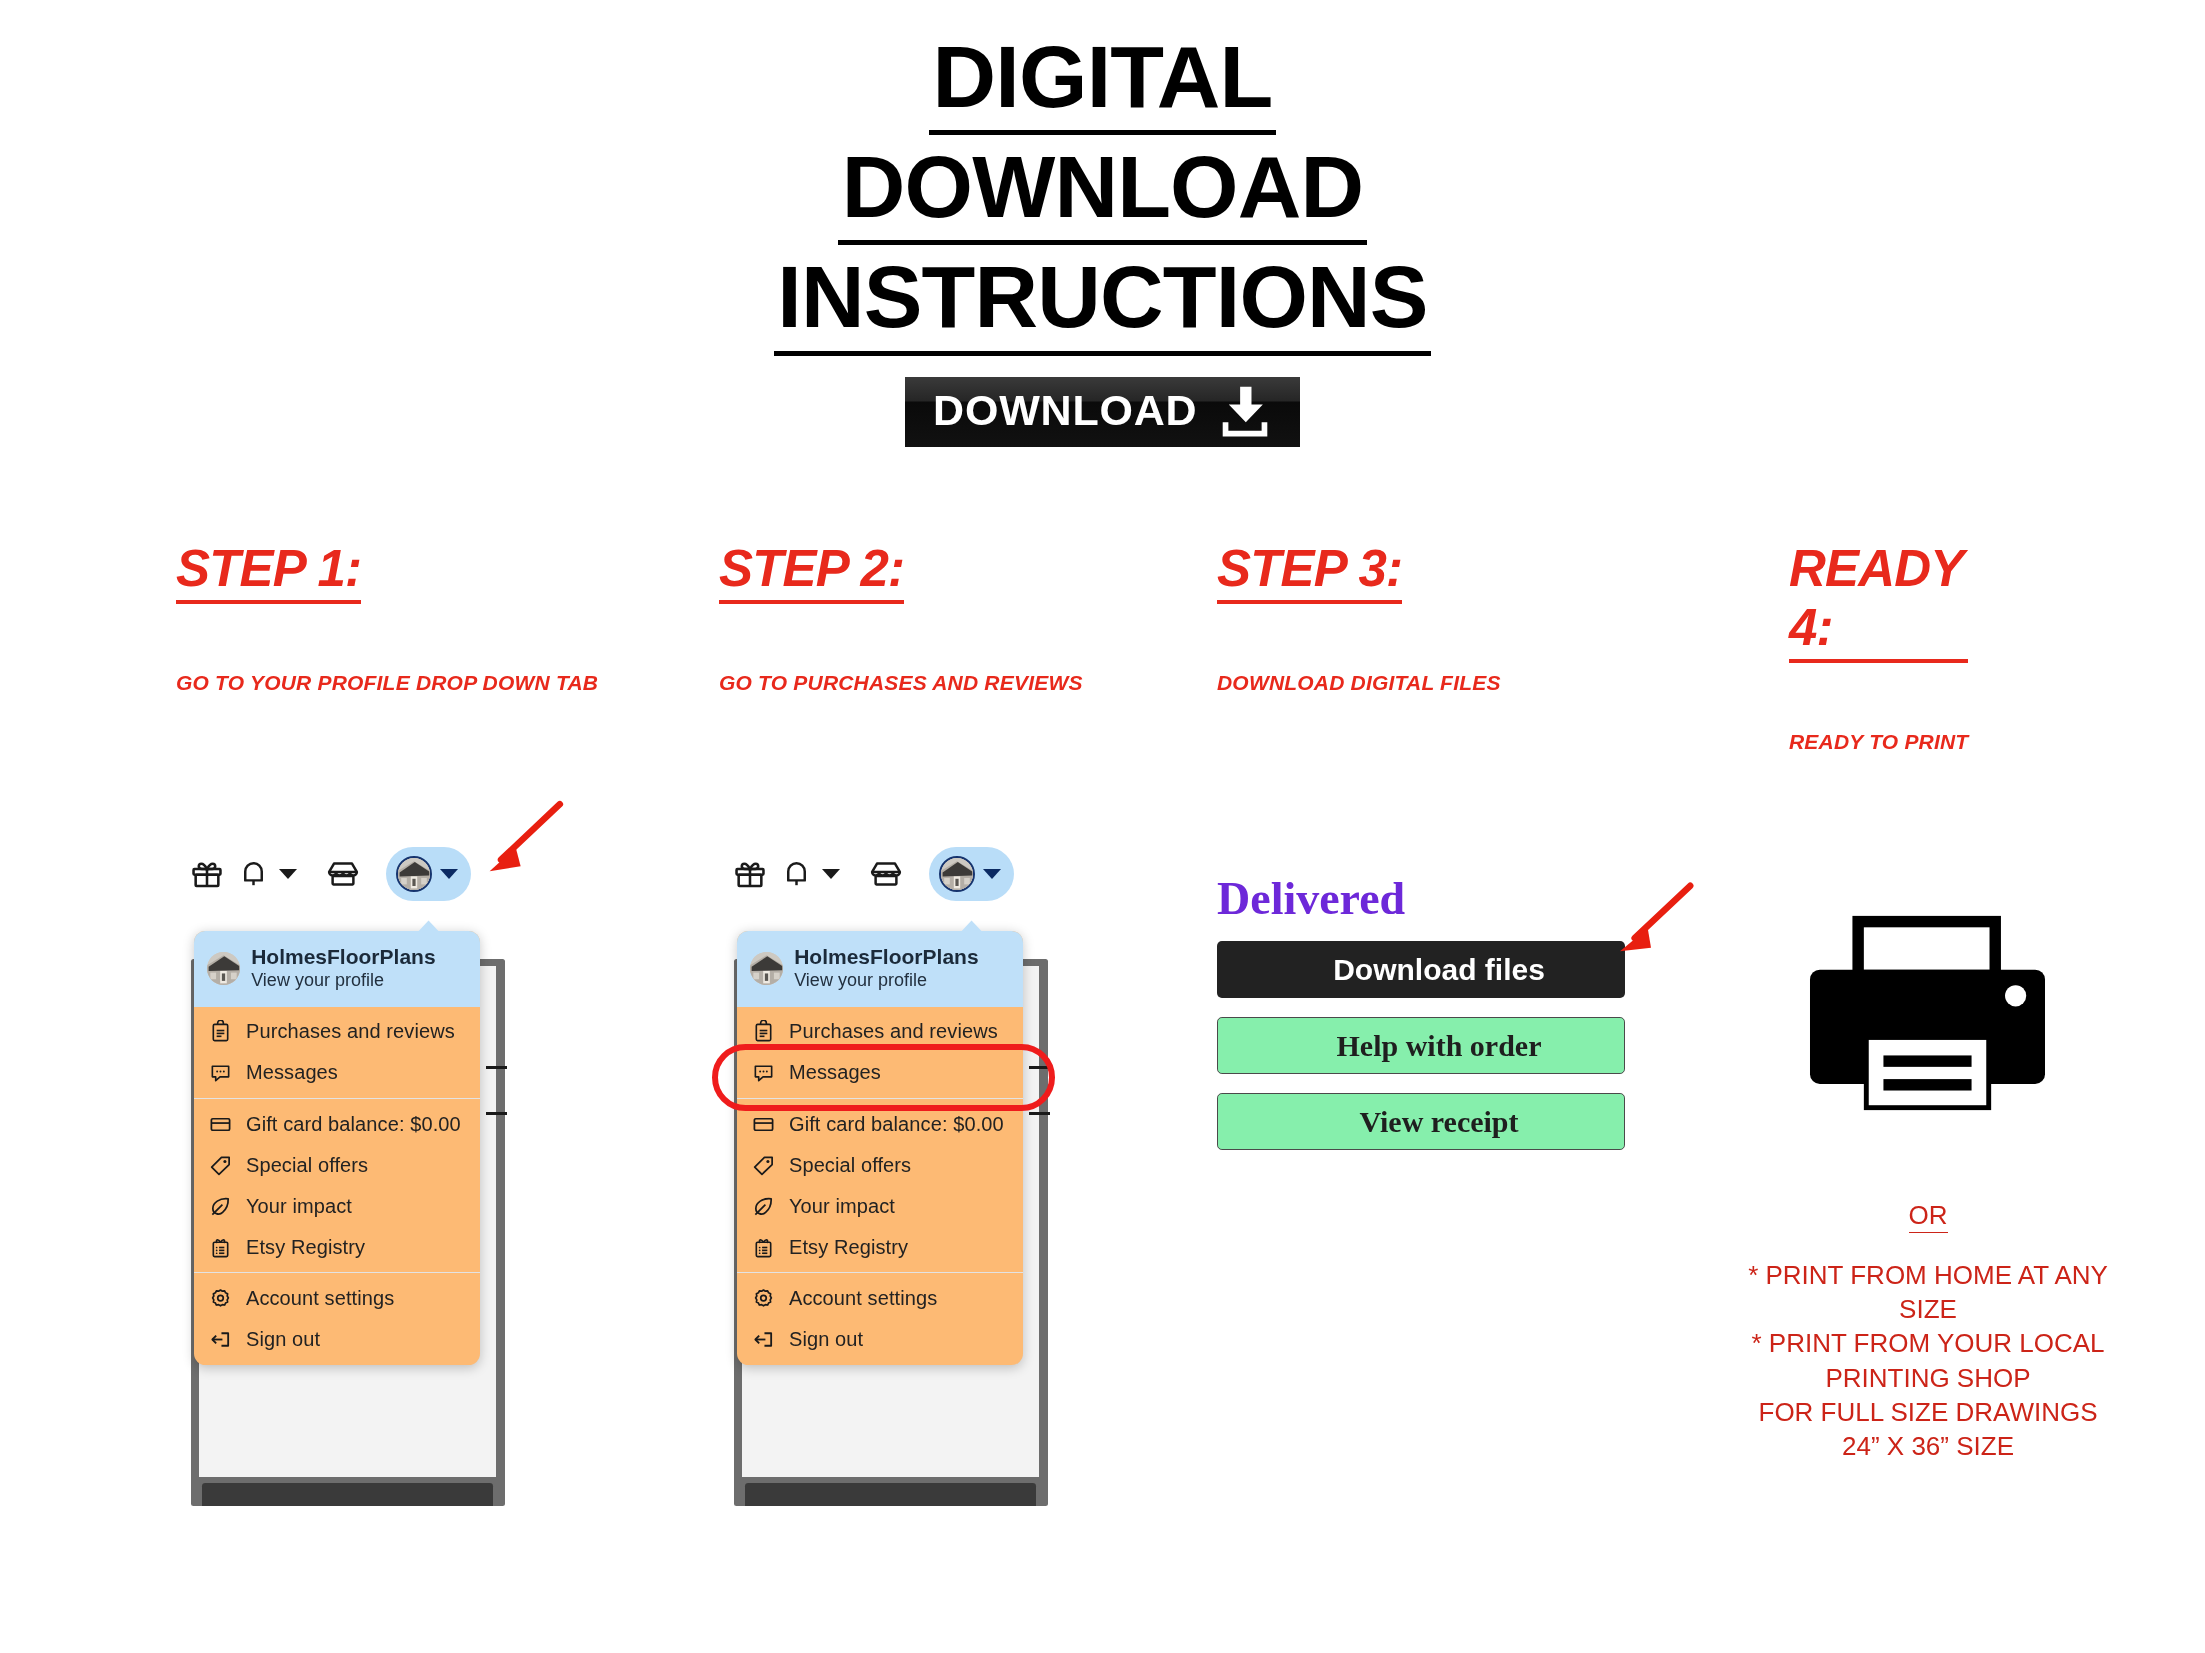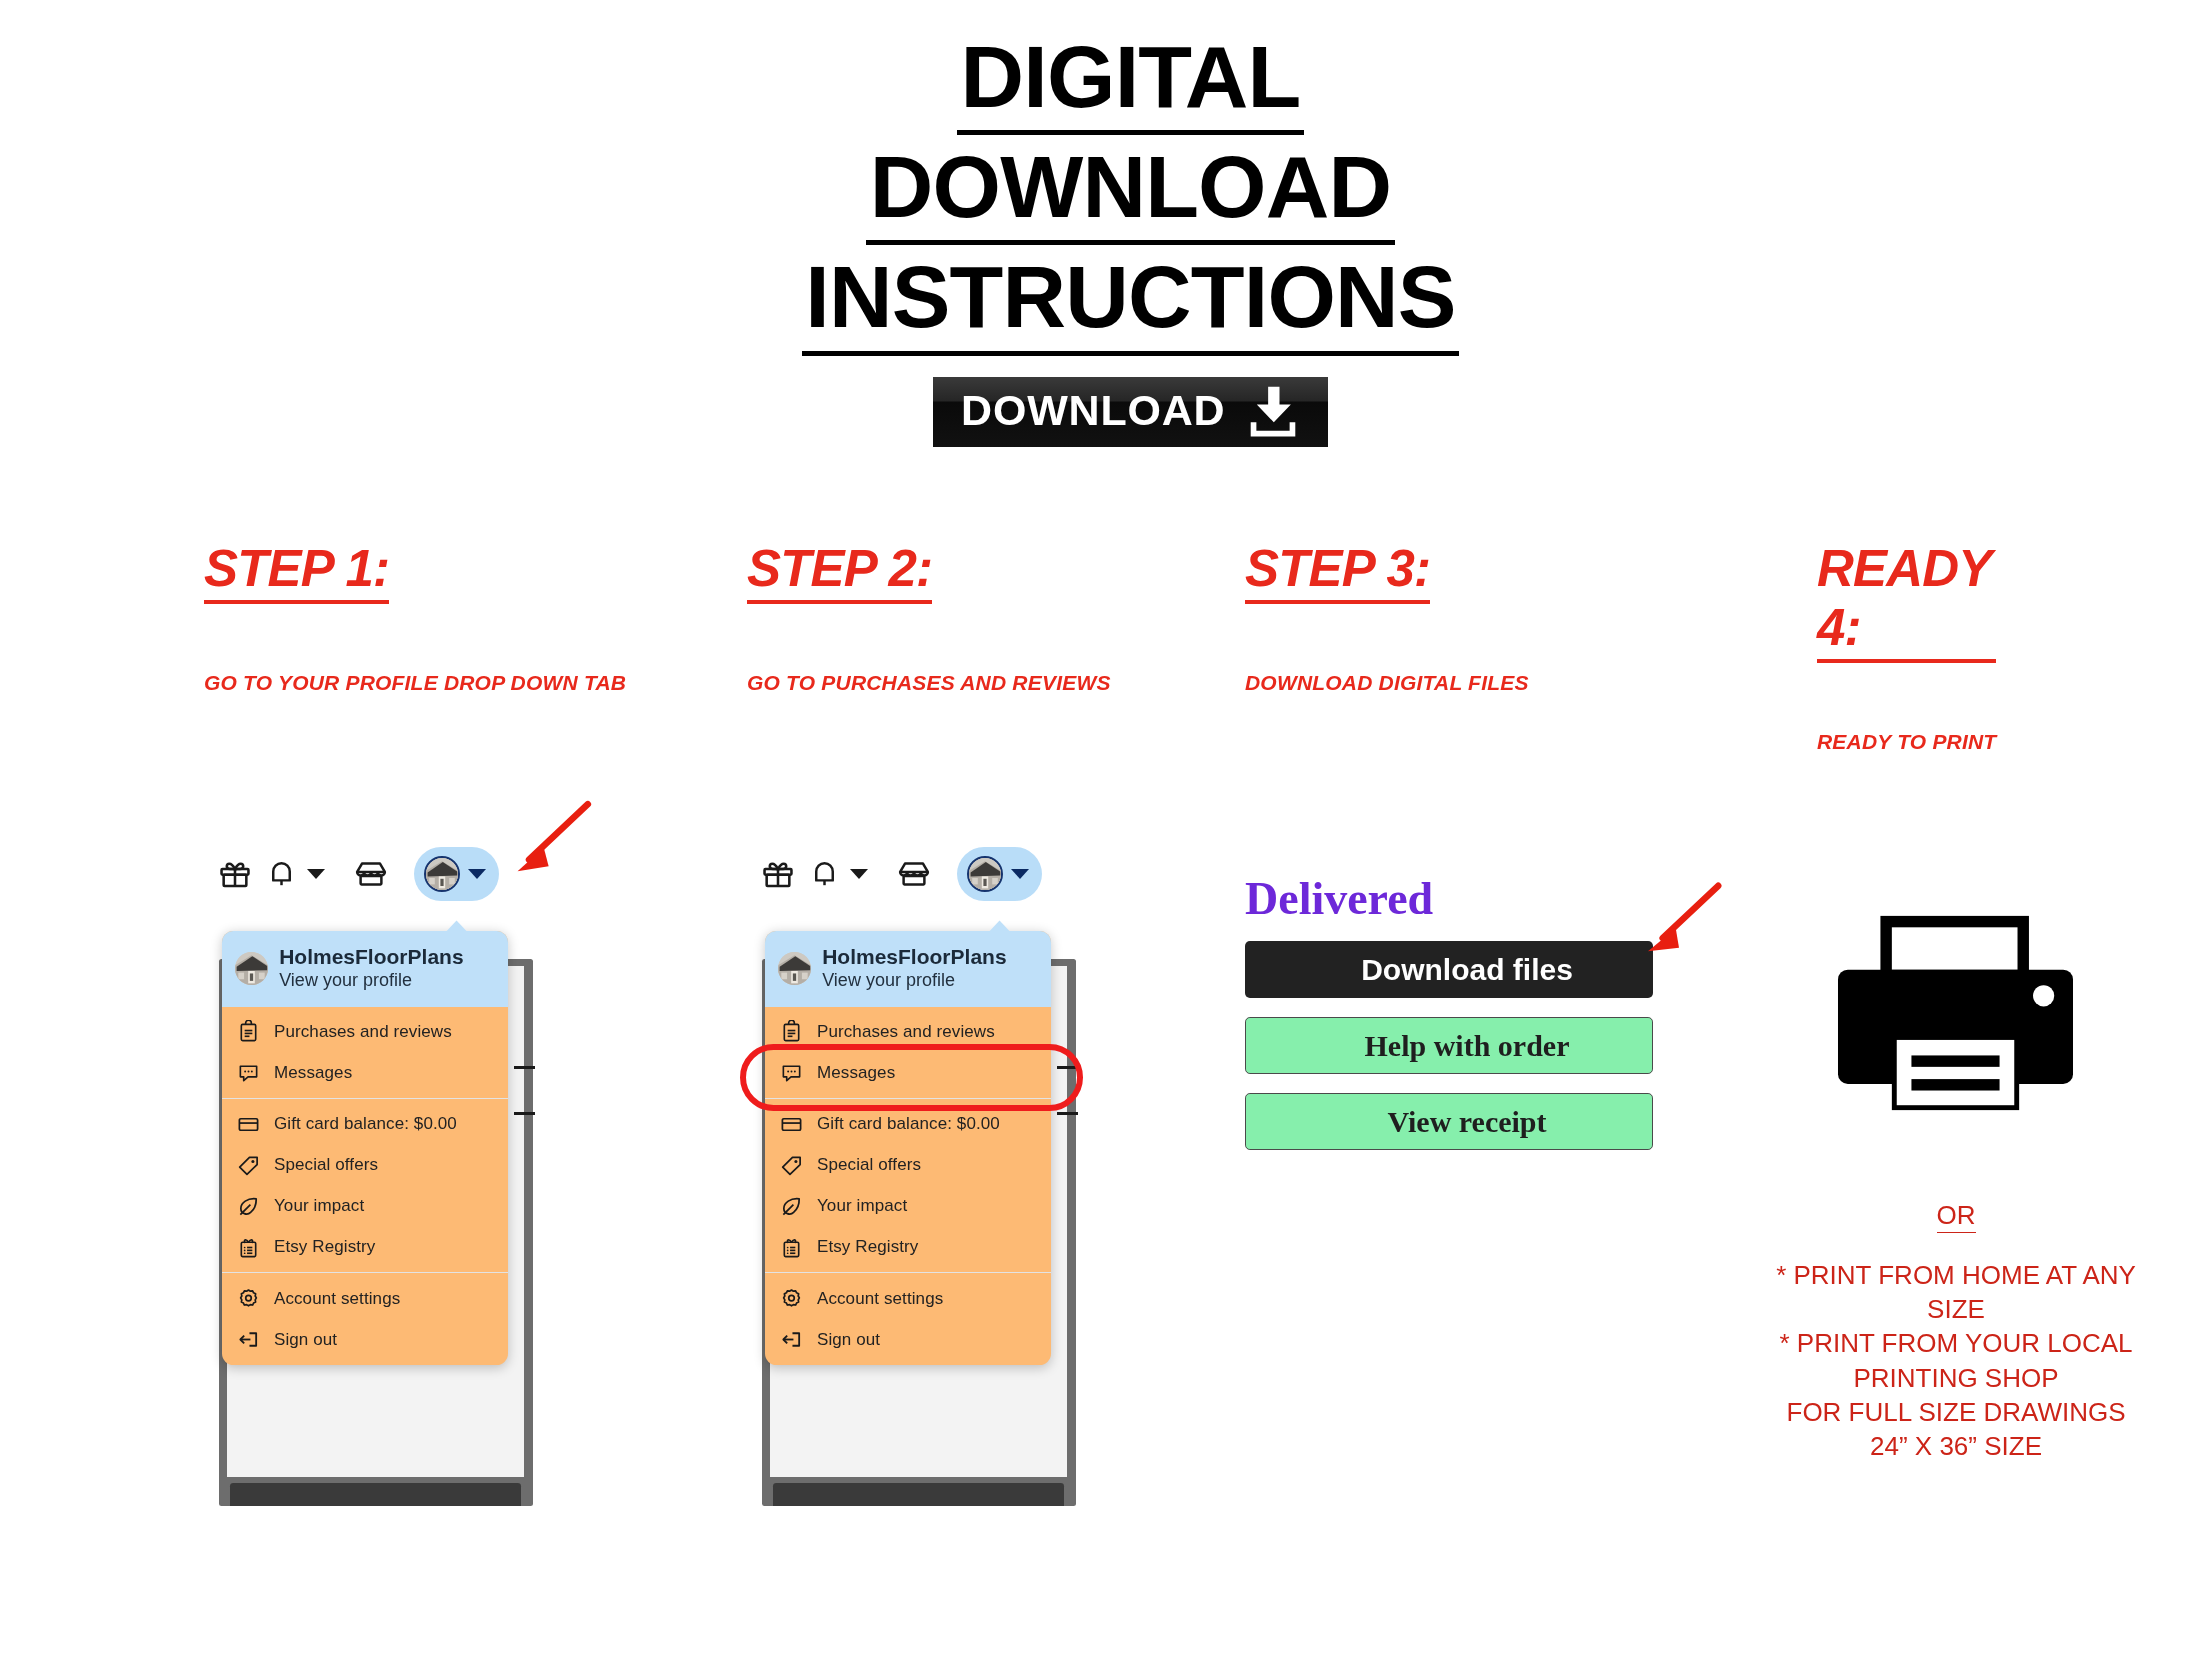--- a/index.html
+++ b/index.html
@@ -2,21 +2,21 @@
 <html style="font-size:13px"><head>
 <meta charset="utf-8">
 <style>
   * { box-sizing: border-box; margin: 0; padding: 0; }
   html, body {
     width: 2205px; height: 1654px;
     background: #ffffff;
     font-family: "Liberation Sans", sans-serif;
     overflow: hidden;
   }
-  .page { position: relative; width: 1942px; height: 1654px; background:#fff;margin-left:28px; }
+  .page { position: relative; width: 1942px; height: 1654px; background:#fff; }
 
   
   .header { position:absolute; left:0; top:24.5px; width:2205px; text-align:center; }
   .title-line {
     font-family:"Liberation Sans", sans-serif;
     font-weight:700; font-size:88px; line-height:1.18;
     letter-spacing:-0.8px; color:#000;
     display:inline-block;
     border-bottom:5.7px solid #000;
     padding:0 3.3px 1.6px 3.3px;
@@ -107,21 +107,21 @@
   }
   .menu-head-avatar { width:33px;height:33px;border-radius:50%;overflow:hidden;position:relative;background:#cfcbc4;flex:none;}
   .menu-head-name { font-size:21px; font-weight:700; color:#1b2a3a; line-height:1.15; }
   .menu-head-sub  { font-size:18px; font-weight:400; color:#22303f; line-height:1.3; }
 
   .menu-group { padding:4.9px 0 4.9px 0; }
   .menu-group + .menu-group { border-top:0.8px solid #e3e3e3; }
   .menu-item { display:flex; align-items:center; gap:13px; padding:8.2px 13px 8.2px 14.7px; }
   .menu-item-icon { width:24.5px;height:24.5px;flex:none; display:flex;align-items:center;justify-content:center;}
   .menu-item-icon svg { display:block; }
-  .menu-item-label { font-size:17px; color:#222222; letter-spacing:0.1px; white-space:nowrap; }
+  .menu-item-label { font-size:20px; color:#222222; letter-spacing:0.1px; white-space:nowrap; }
 
   
   .red-ellipse {
     position:absolute; left:-14.7px; top:203px; width:343px; height:67px;
     border:6.5px solid #ef1c1c; border-radius:36px; pointer-events:none;
   }
 
   
   .arrow { position:absolute; }
 

